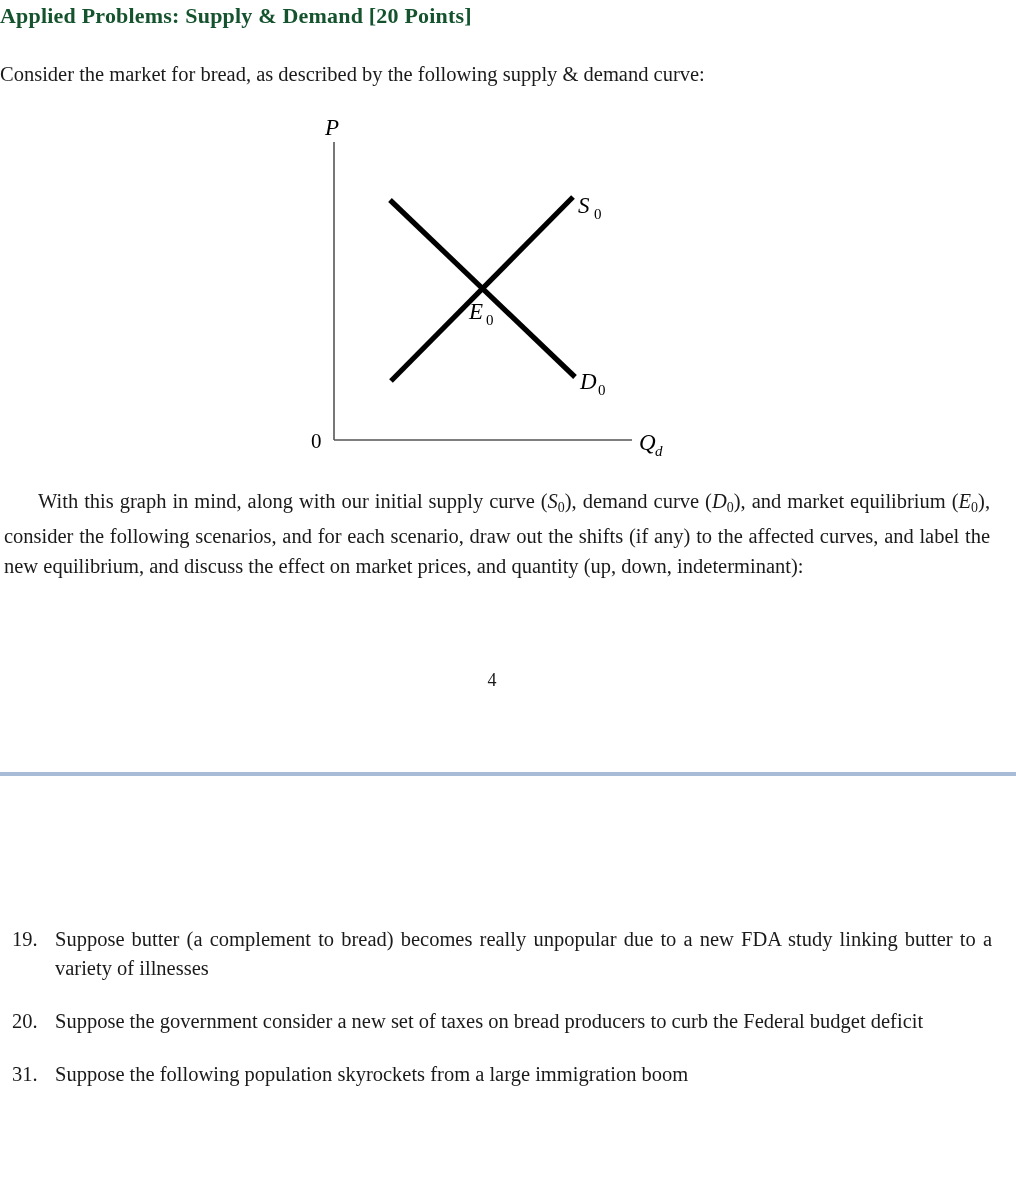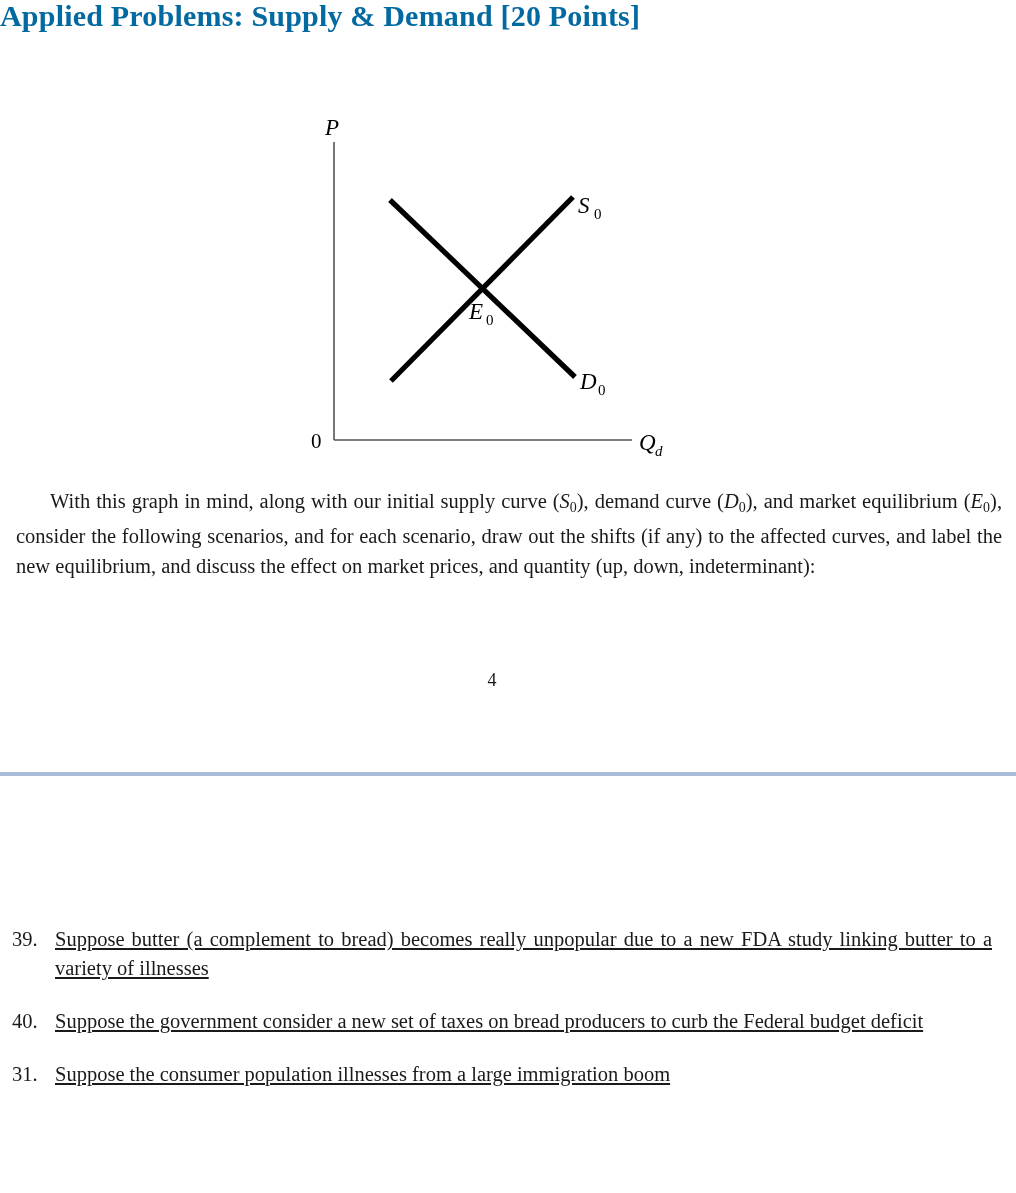--- a/index.html
+++ b/index.html
@@ -22,25 +22,25 @@
     width: 1016px;
     height: 1193px;
   }
 
   
   .doc-title {
     position: absolute;
     left: 0px;
     top: 0px;
     width: 1010px;
-    font-size: 30px;
+    font-size: 22px;
     font-weight: bold;
     letter-spacing: 0.2px;
     line-height: 32px;
-    color: #0369a1;
+    color: #14532d;
     white-space: nowrap;
   }
 
   
   .intro-line {
     position: absolute;
     left: 0px;
     top: 60px;
     width: 1000px;
     font-size: 20.5px;
@@ -91,21 +91,21 @@
   .fig-zero {
     font-family: "Liberation Serif", "DejaVu Serif", serif;
     font-style: normal;
     font-size: 21px;
     fill: #000000;
   }
 
   
   .body-para {
     position: absolute;
-    left: 16px;
+    left: 4px;
     top: 487px;
     width: 986px;
     font-size: 20.5px;
     line-height: 29.5px;
     text-align: justify;
     text-indent: 34px;
     color: #1a1a1a;
     hyphens: none;
   }
   .body-para .lastline { }
@@ -164,30 +164,30 @@
     position: absolute;
     left: 12px;
     top: 0;
     width: 40px;
     text-align: left;
     font-size: 20.5px;
     color: #1a1a1a;
   }
   .scenario-text {
     display: block;
-    text-decoration: underline;
   }
 </style>
 </head>
 <body>
 
 <div class="page">
 
   <div class="doc-title">Applied Problems:  Supply  &amp;  Demand  [20 Points]</div>
 
+  <div class="intro-line">Consider the market for bread, as described by the following supply &amp; demand curve:</div>
 
   <div class="figure">
     <svg width="1016" height="360" viewBox="0 105 1016 360">
 
       <path class="axis-line" d="M 334 142 L 334 440"></path>
 
       <path class="axis-line" d="M 334 440 L 632 440"></path>
 
       <path class="curve-line" d="M 390 200 L 575 377"></path>
 
@@ -216,30 +216,30 @@
     <span class="lastline">effect on market prices, and quantity (up, down, indeterminant):</span>
   </div>
 
   <div class="page-number">4</div>
 
   <div class="page-separator"></div>
 
   <div class="scenario-list">
 
     <div class="scenario-item">
-      <span class="scenario-num">39.</span>
+      <span class="scenario-num">19.</span>
       <span class="scenario-text">Suppose butter (a complement to bread) becomes really unpopular due to a new FDA study linking butter to a variety of illnesses</span>
     </div>
 
 
     <div class="scenario-item">
-      <span class="scenario-num">40.</span>
+      <span class="scenario-num">20.</span>
       <span class="scenario-text">Suppose the government consider a new set of taxes on bread producers to curb the Federal budget deficit</span>
     </div>
 
     <div class="scenario-item">
       <span class="scenario-num">31.</span>
-      <span class="scenario-text">Suppose the consumer population illnesses from a large immigration boom</span>
+      <span class="scenario-text">Suppose the following population skyrockets from a large immigration boom</span>
     </div>
 
   </div>
 
 </div>
 
 </body></html>

